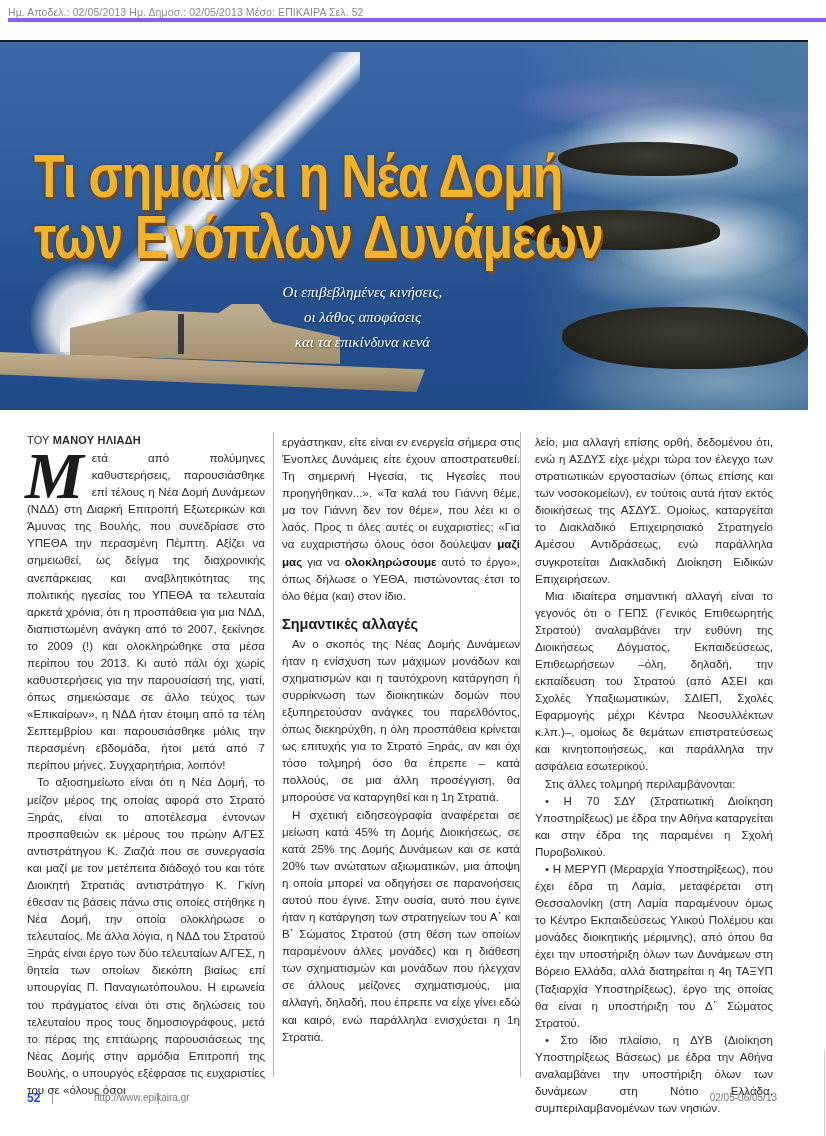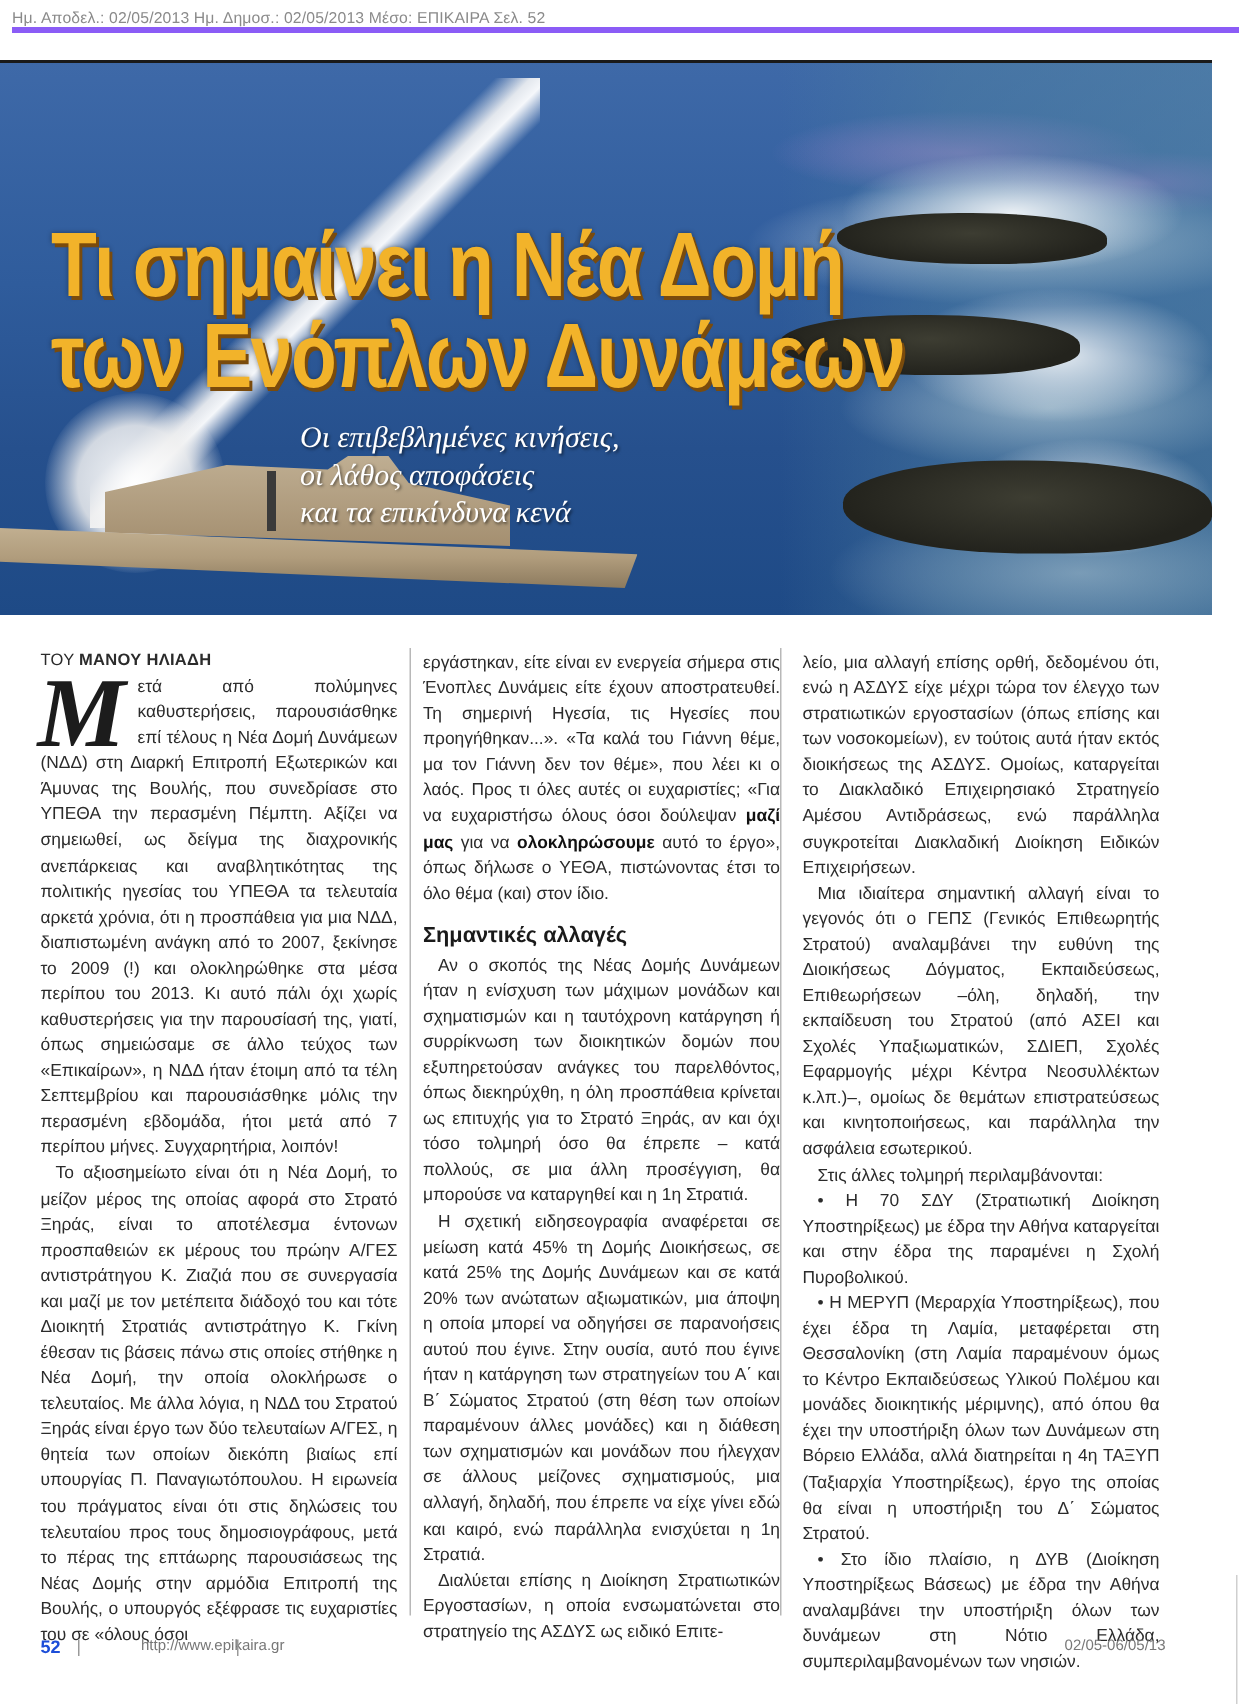--- a/index.html
+++ b/index.html
@@ -59,23 +59,23 @@
 
   .title {
     position: absolute; left: 34px; top: 104px; width: 500px;
     font-family: "Liberation Sans", "DejaVu Sans", sans-serif; font-weight: bold;
     color: #f2b32a; font-size: 50px; line-height: 50px; letter-spacing: -1px;
     text-shadow: 2px 2px 0 #7a4b0c, 0 0 3px rgba(0,0,0,0.4);
     transform: scaleY(1.22); transform-origin: top left;
   }
   .title span { display: block; white-space: nowrap; }
   .subtitle {
-    position: absolute; left: 200px; top: 238px; width: 325px; text-align: left;
+    position: absolute; left: 200px; top: 238px; width: 325px; text-align: center;
     font-family: "Liberation Serif", "DejaVu Serif", serif; font-style: italic;
-    color: #ffffff; font-size: 20px; line-height: 25px;
+    color: #ffffff; font-size: 15px; line-height: 25px;
     text-shadow: 1px 1px 2px rgba(0,0,0,0.55);
   }
   .subtitle span { display: block; white-space: nowrap; }
 
   .col {
     position: absolute; top: 433px; width: 238px;
     font-size: 11.6px; line-height: 17.08px; color: #2b2b2b; text-align: justify;
   }
   .col1 { left: 27px; }
   .col2 { left: 282px; }
@@ -144,21 +144,20 @@
   <div class="byline"><span>ΤΟΥ </span><b>ΜΑΝΟΥ ΗΛΙΑΔΗ</b></div>
   <p><span class="dropcap">Μ</span><span>ετά από πολύμηνες καθυστερήσεις, παρουσιάσθηκε επί τέλους η Νέα Δομή Δυνάμεων (ΝΔΔ) στη Διαρκή Επιτροπή Εξωτερικών και Άμυνας της Βουλής, που συνεδρίασε στο ΥΠΕΘΑ την περασμένη Πέμπτη. Αξίζει να σημειωθεί, ως δείγμα της διαχρονικής ανεπάρκειας και αναβλητικότητας της πολιτικής ηγεσίας του ΥΠΕΘΑ τα τελευταία αρκετά χρόνια, ότι η προσπάθεια για μια ΝΔΔ, διαπιστωμένη ανάγκη από το 2007, ξεκίνησε το 2009 (!) και ολοκληρώθηκε στα μέσα περίπου του 2013. Κι αυτό πάλι όχι χωρίς καθυστερήσεις για την παρουσίασή της, γιατί, όπως σημειώσαμε σε άλλο τεύχος των «Επικαίρων», η ΝΔΔ ήταν έτοιμη από τα τέλη Σεπτεμβρίου και παρουσιάσθηκε μόλις την περασμένη εβδομάδα, ήτοι μετά από 7 περίπου μήνες. Συγχαρητήρια, λοιπόν!</span></p>
   <p class="ind">Το αξιοσημείωτο είναι ότι η Νέα Δομή, το μείζον μέρος της οποίας αφορά στο Στρατό Ξηράς, είναι το αποτέλεσμα έντονων προσπαθειών εκ μέρους του πρώην Α/ΓΕΣ αντιστράτηγου Κ. Ζιαζιά που σε συνεργασία και μαζί με τον μετέπειτα διάδοχό του και τότε Διοικητή Στρατιάς αντιστράτηγο Κ. Γκίνη έθεσαν τις βάσεις πάνω στις οποίες στήθηκε η Νέα Δομή, την οποία ολοκλήρωσε ο τελευταίος. Με άλλα λόγια, η ΝΔΔ του Στρατού Ξηράς είναι έργο των δύο τελευταίων Α/ΓΕΣ, η θητεία των οποίων διεκόπη βιαίως επί υπουργίας Π. Παναγιωτόπουλου. Η ειρωνεία του πράγματος είναι ότι στις δηλώσεις του τελευταίου προς τους δημοσιογράφους, μετά το πέρας της επτάωρης παρουσιάσεως της Νέας Δομής στην αρμόδια Επιτροπή της Βουλής, ο υπουργός εξέφρασε τις ευχαριστίες του σε «όλους όσοι</p>
 </div>
 
 <div class="col col2">
   <p><span>εργάστηκαν, είτε είναι εν ενεργεία σήμερα στις Ένοπλες Δυνάμεις είτε έχουν αποστρατευθεί. Τη σημερινή Ηγεσία, τις Ηγεσίες που προηγήθηκαν...». «Τα καλά του Γιάννη θέμε, μα τον Γιάννη δεν τον θέμε», που λέει κι ο λαός. Προς τι όλες αυτές οι ευχαριστίες; «Για να ευχαριστήσω όλους όσοι δούλεψαν </span><b class="em">μαζί μας</b><span> για να </span><b class="em">ολοκληρώσουμε</b><span> αυτό το έργο», όπως δήλωσε ο ΥΕΘΑ, πιστώνοντας έτσι το όλο θέμα (και) στον ίδιο.</span></p>
   <div class="subhead">Σημαντικές αλλαγές</div>
   <p class="ind">Αν ο σκοπός της Νέας Δομής Δυνάμεων ήταν η ενίσχυση των μάχιμων μονάδων και σχηματισμών και η ταυτόχρονη κατάργηση ή συρρίκνωση των διοικητικών δομών που εξυπηρετούσαν ανάγκες του παρελθόντος, όπως διεκηρύχθη, η όλη προσπάθεια κρίνεται ως επιτυχής για το Στρατό Ξηράς, αν και όχι τόσο τολμηρή όσο θα έπρεπε – κατά πολλούς, σε μια άλλη προσέγγιση, θα μπορούσε να καταργηθεί και η 1η Στρατιά.</p>
   <p class="ind">Η σχετική ειδησεογραφία αναφέρεται σε μείωση κατά 45% τη Δομής Διοικήσεως, σε κατά 25% της Δομής Δυνάμεων και σε κατά 20% των ανώτατων αξιωματικών, μια άποψη η οποία μπορεί να οδηγήσει σε παρανοήσεις αυτού που έγινε. Στην ουσία, αυτό που έγινε ήταν η κατάργηση των στρατηγείων του Α΄ και Β΄ Σώματος Στρατού (στη θέση των οποίων παραμένουν άλλες μονάδες) και η διάθεση των σχηματισμών και μονάδων που ήλεγχαν σε άλλους μείζονες σχηματισμούς, μια αλλαγή, δηλαδή, που έπρεπε να είχε γίνει εδώ και καιρό, ενώ παράλληλα ενισχύεται η 1η Στρατιά.</p>
-  <p class="ind">Διαλύεται επίσης η Διοίκηση Στρατιωτικών Εργοστασίων, η οποία ενσωματώνεται στο στρατηγείο της ΑΣΔΥΣ ως ειδικό Επιτε-</p>
 </div>
 
 <div class="col col3">
   <p>λείο, μια αλλαγή επίσης ορθή, δεδομένου ότι, ενώ η ΑΣΔΥΣ είχε μέχρι τώρα τον έλεγχο των στρατιωτικών εργοστασίων (όπως επίσης και των νοσοκομείων), εν τούτοις αυτά ήταν εκτός διοικήσεως της ΑΣΔΥΣ. Ομοίως, καταργείται το Διακλαδικό Επιχειρησιακό Στρατηγείο Αμέσου Αντιδράσεως, ενώ παράλληλα συγκροτείται Διακλαδική Διοίκηση Ειδικών Επιχειρήσεων.</p>
   <p class="ind">Μια ιδιαίτερα σημαντική αλλαγή είναι το γεγονός ότι ο ΓΕΠΣ (Γενικός Επιθεωρητής Στρατού) αναλαμβάνει την ευθύνη της Διοικήσεως Δόγματος, Εκπαιδεύσεως, Επιθεωρήσεων –όλη, δηλαδή, την εκπαίδευση του Στρατού (από ΑΣΕΙ και Σχολές Υπαξιωματικών, ΣΔΙΕΠ, Σχολές Εφαρμογής μέχρι Κέντρα Νεοσυλλέκτων κ.λπ.)–, ομοίως δε θεμάτων επιστρατεύσεως και κινητοποιήσεως, και παράλληλα την ασφάλεια εσωτερικού.</p>
   <p class="ind">Στις άλλες τολμηρή περιλαμβάνονται:</p>
   <p class="ind">• Η 70 ΣΔΥ (Στρατιωτική Διοίκηση Υποστηρίξεως) με έδρα την Αθήνα καταργείται και στην έδρα της παραμένει η Σχολή Πυροβολικού.</p>
   <p class="ind">• Η ΜΕΡΥΠ (Μεραρχία Υποστηρίξεως), που έχει έδρα τη Λαμία, μεταφέρεται στη Θεσσαλονίκη (στη Λαμία παραμένουν όμως το Κέντρο Εκπαιδεύσεως Υλικού Πολέμου και μονάδες διοικητικής μέριμνης), από όπου θα έχει την υποστήριξη όλων των Δυνάμεων στη Βόρειο Ελλάδα, αλλά διατηρείται η 4η ΤΑΞΥΠ (Ταξιαρχία Υποστηρίξεως), έργο της οποίας θα είναι η υποστήριξη του Δ΄ Σώματος Στρατού.</p>
   <p class="ind">• Στο ίδιο πλαίσιο, η ΔΥΒ (Διοίκηση Υποστηρίξεως Βάσεως) με έδρα την Αθήνα αναλαμβάνει την υποστήριξη όλων των δυνάμεων στη Νότιο Ελλάδα, συμπεριλαμβανομένων των νησιών.</p>
 </div>

